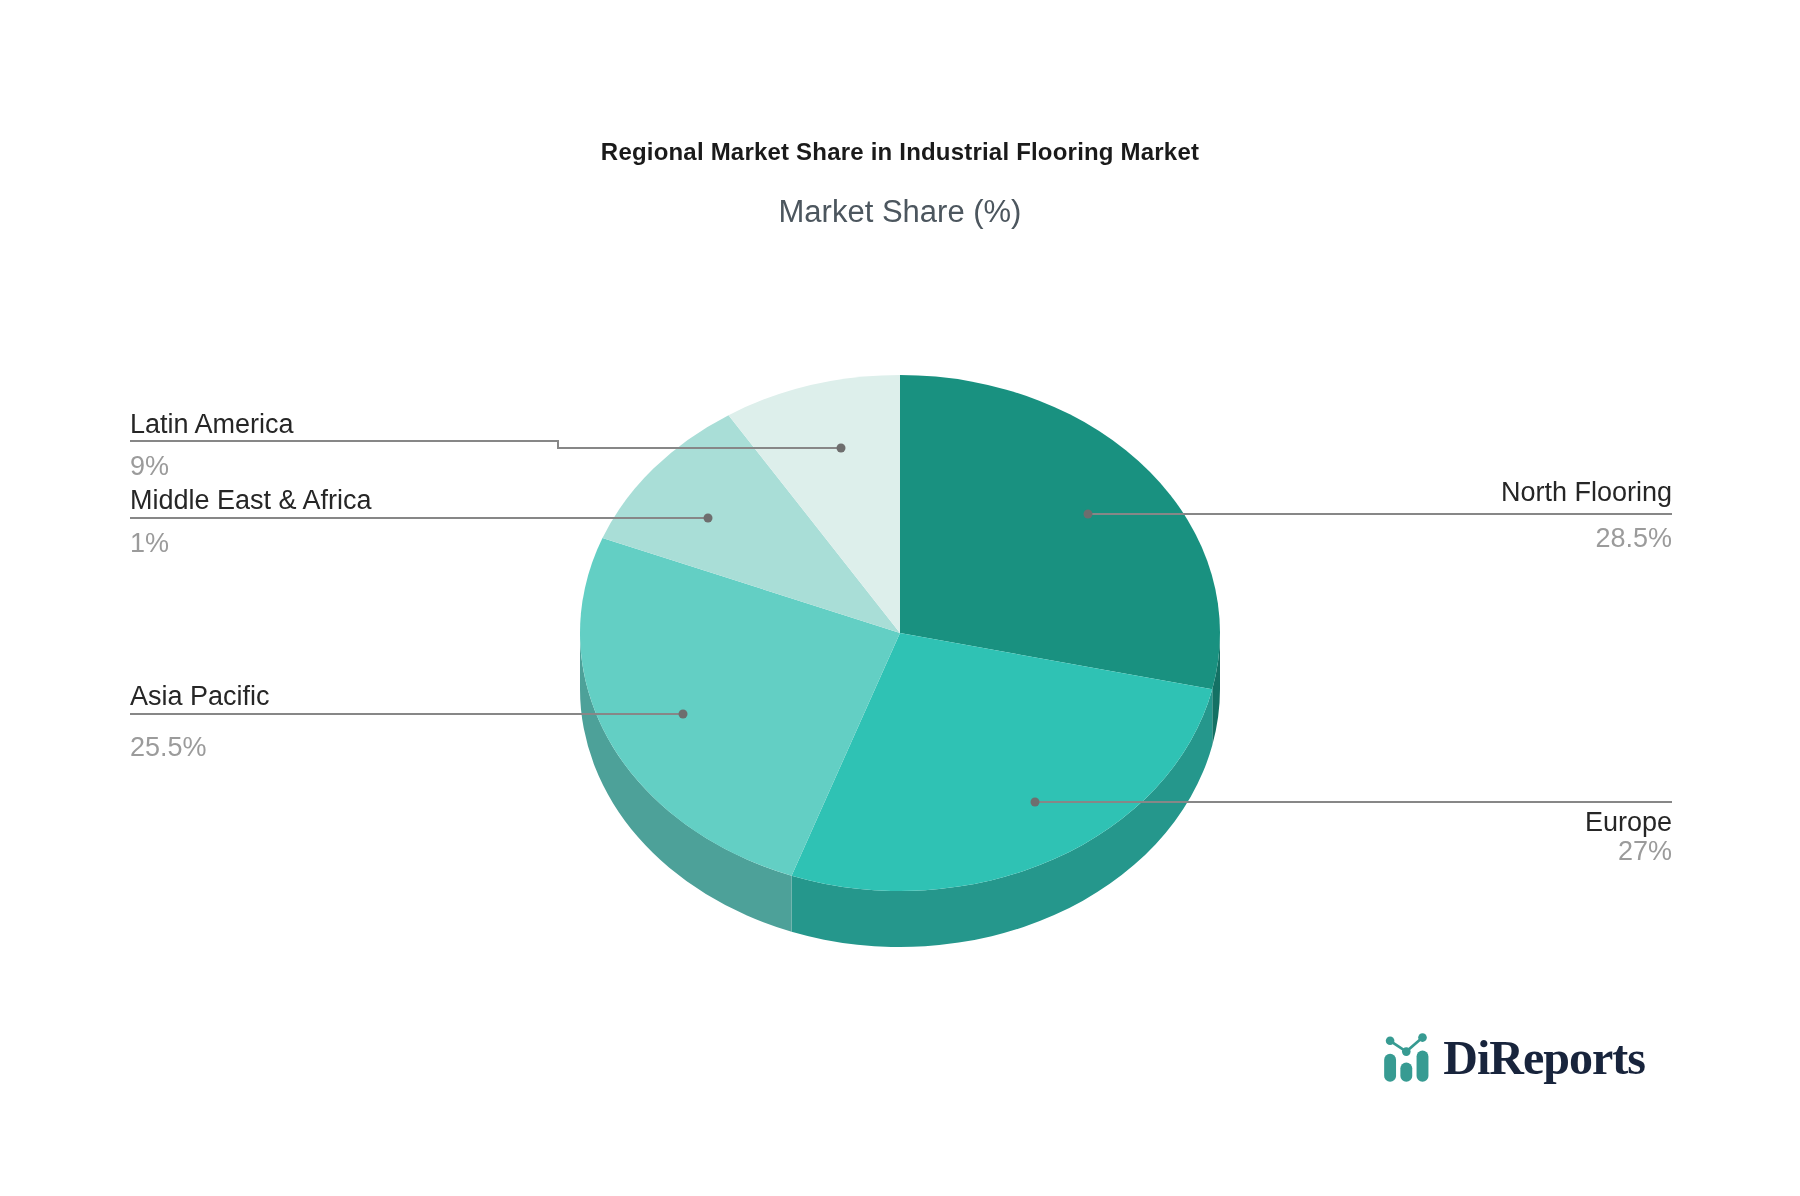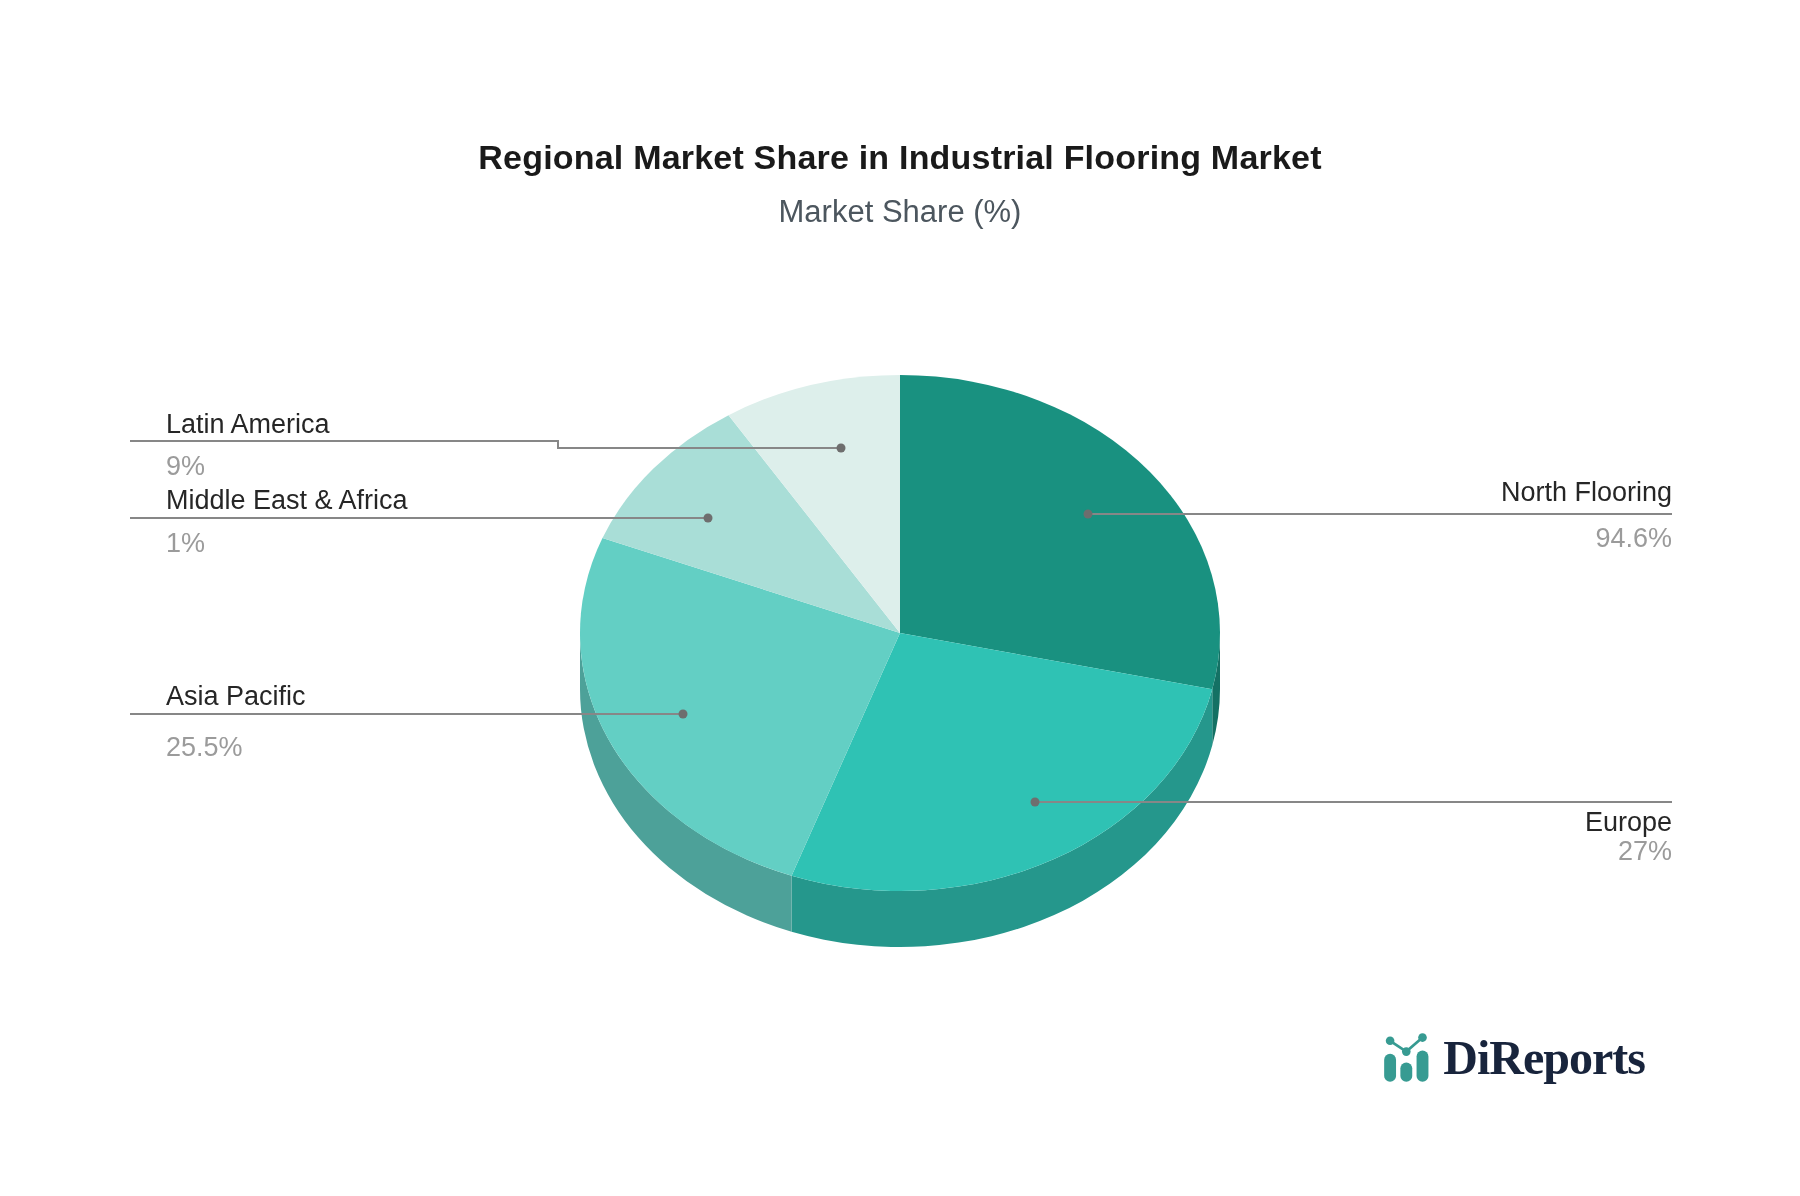--- a/index.html
+++ b/index.html
@@ -2,30 +2,30 @@
 <html><head>
 <meta charset="utf-8">
 <style>
   html,body{margin:0;padding:0;background:#ffffff;}
   .stage{
     position:relative;width:1800px;height:1196px;background:#ffffff;overflow:hidden;
     font-family:"Liberation Sans", sans-serif;
   }
   .chart-title{
     position:absolute;left:0;top:138px;width:1800px;text-align:center;
-    font-size:34px;font-weight:700;color:#1a1a1a;letter-spacing:.2px;
+    font-size:24px;font-weight:700;color:#1a1a1a;letter-spacing:.2px;
   }
   .chart-subtitle{
     position:absolute;left:0;top:194px;width:1800px;text-align:center;
     font-size:31px;font-weight:400;color:#4c565e;
   }
   #pie-svg{position:absolute;left:0;top:0;}
   .lbl{position:absolute;font-size:27px;color:#262626;white-space:nowrap;line-height:31px;}
   .pct{position:absolute;font-size:27px;color:#9b9b9b;white-space:nowrap;line-height:31px;}
-  .left  {left:130px;text-align:left;margin-left:36px;}
+  .left  {left:130px;text-align:left;}
   .right {right:128px;text-align:right;}
   .lbl-latin{top:409px;} .pct-latin{top:451px;}
   .lbl-mea{top:485px;}   .pct-mea{top:528px;}
   .lbl-ap{top:681px;text-align:right;}    .pct-ap{top:732px;}
   .lbl-na{top:477px;}    .pct-na{top:523px;}
   .lbl-eu{top:807px;}    .pct-eu{top:836px;}
   .logo{
     position:absolute;right:155px;top:1030px;height:62px;
     display:flex;align-items:flex-start;gap:9px;
   }
@@ -66,21 +66,21 @@
   <div class="lbl left lbl-latin">Latin America</div>
   <div class="pct left pct-latin">9%</div>
 
   <div class="lbl left lbl-mea">Middle East &amp; Africa</div>
   <div class="pct left pct-mea">1%</div>
 
   <div class="lbl left lbl-ap">Asia Pacific</div>
   <div class="pct left pct-ap">25.5%</div>
 
   <div class="lbl right lbl-na">North Flooring</div>
-  <div class="pct right pct-na">94.6%</div>
+  <div class="pct right pct-na">28.5%</div>
 
   <div class="lbl right lbl-eu">Europe</div>
   <div class="pct right pct-eu">27%</div>
 
   <div class="logo">
     <svg width="50" height="54" viewBox="0 0 46 50">
       <g id="logo-icon-g">
           <rect x="0" y="22" width="11" height="26" rx="5.5" fill="#379b92"></rect>
           <rect x="15" y="30" width="11" height="18" rx="5.5" fill="#379b92"></rect>
           <rect x="30" y="19" width="11" height="29" rx="5.5" fill="#379b92"></rect>

